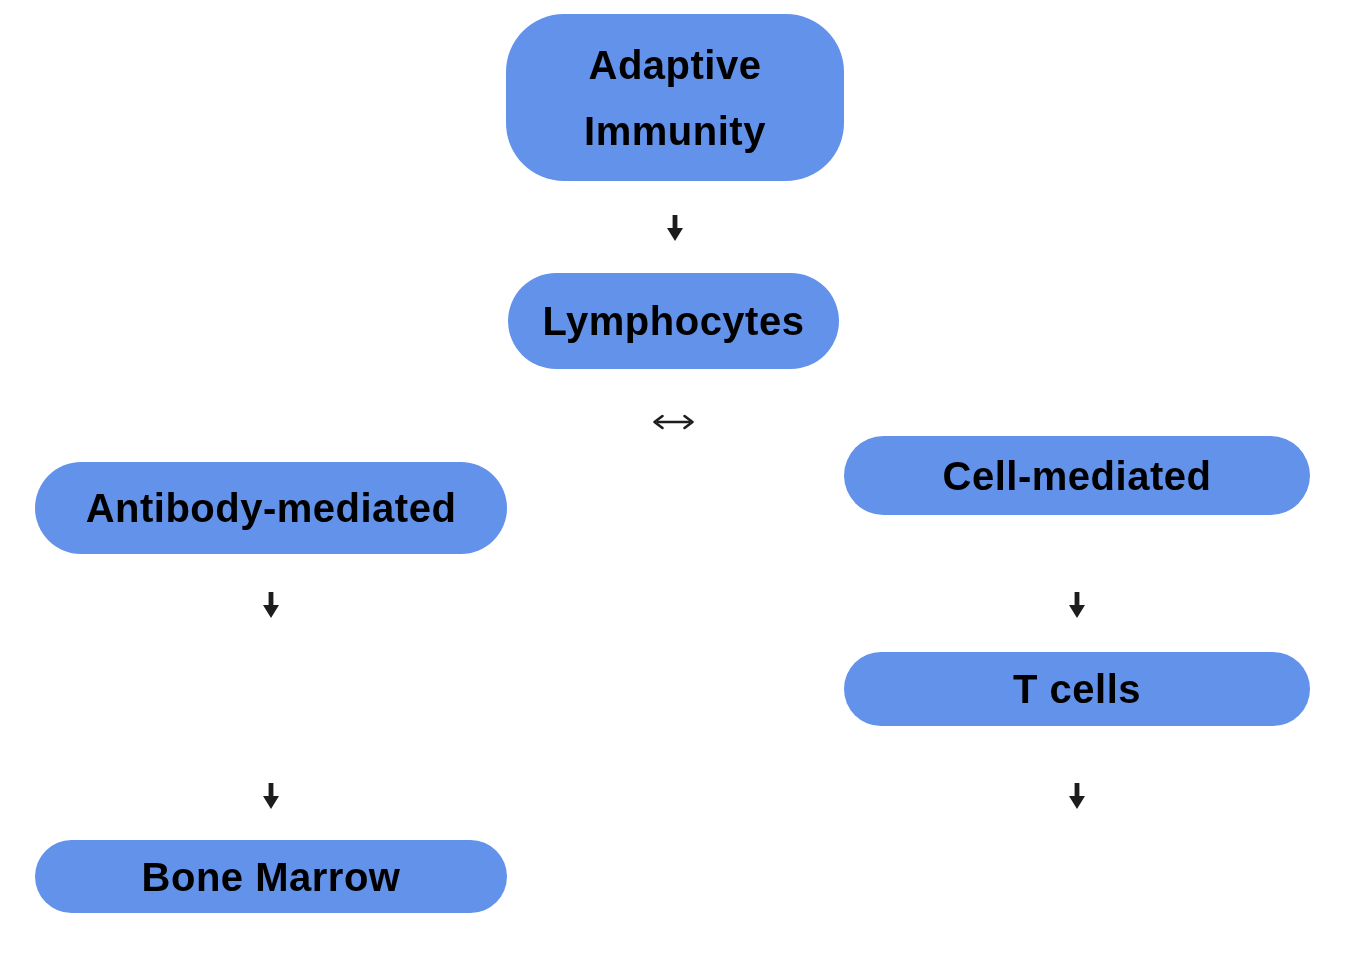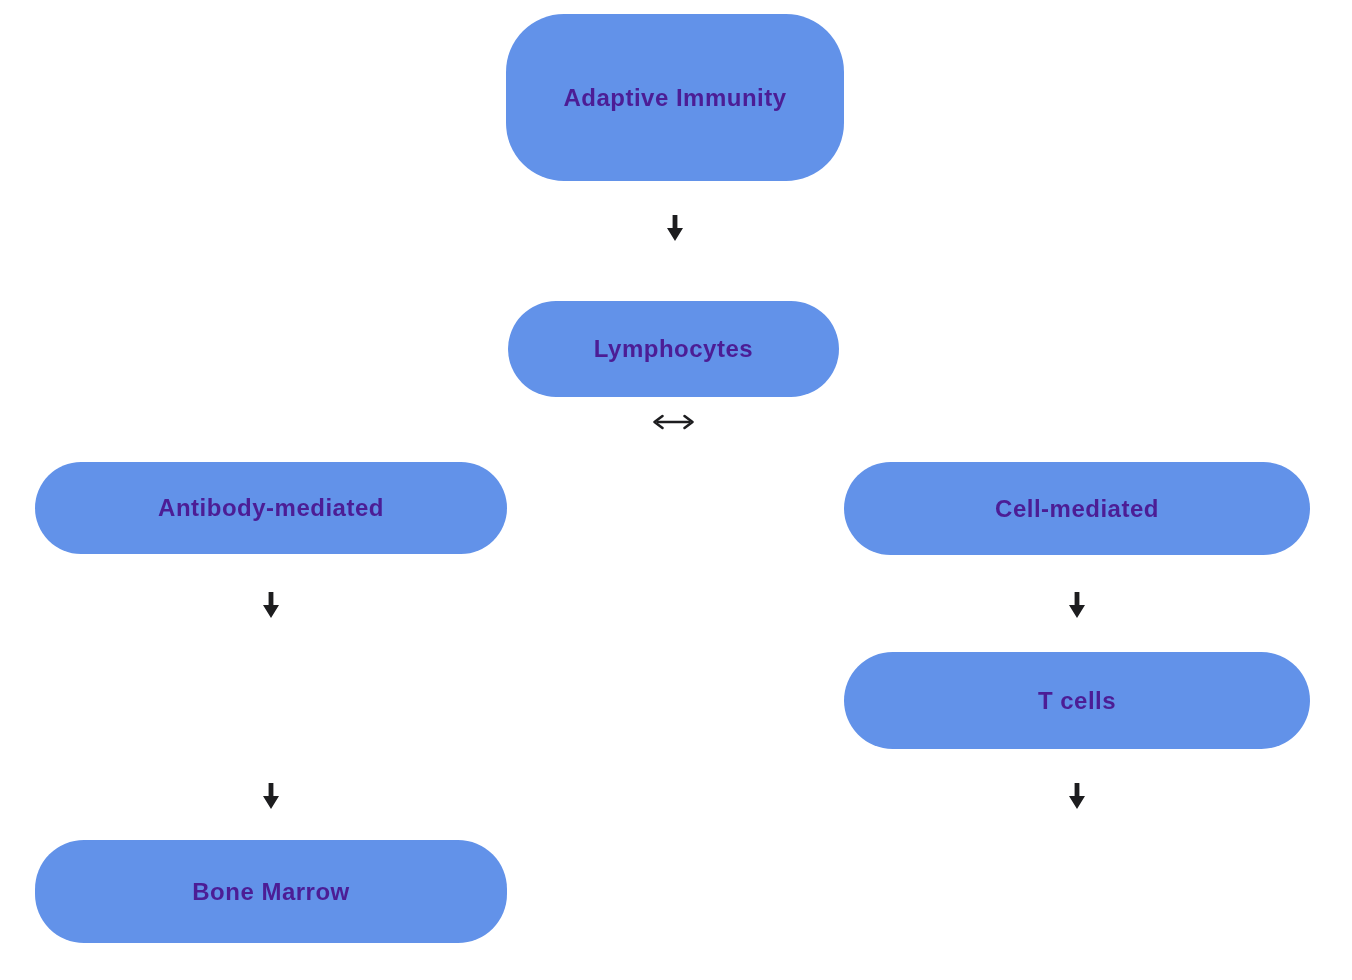--- a/index.html
+++ b/index.html
@@ -11,40 +11,40 @@
     position: relative;
     width: 1352px;
     height: 980px;
     background: #ffffff;
     font-family: "Liberation Sans", sans-serif;
     overflow: hidden;
   }
   .node {
     position: absolute;
     background: #6292e9;
-    color: #4c1d95;
+    color: #000000;
     display: flex;
     align-items: center;
     justify-content: center;
     text-align: center;
     font-weight: 700;
-    font-size: 24px;
+    font-size: 40px;
     letter-spacing: 0.5px;
     line-height: 1.65;
     border-radius: 49px;
     box-sizing: border-box;
     padding: 0 20px;
   }
   .node--adaptive    { left: 506px; top: 14px;  width: 338px; height: 167px; border-radius: 58px; padding: 0 36px; }
-  .node--lymphocytes { left: 508px; top: 273px; width: 331px; height: 96px; margin-top: 28px; }
+  .node--lymphocytes { left: 508px; top: 273px; width: 331px; height: 96px; }
   .node--antibody    { left: 35px;  top: 462px; width: 472px; height: 92px; }
-  .node--cell        { left: 844px; top: 462px; width: 466px; height: 93px; }
+  .node--cell        { left: 844px; top: 436px; width: 466px; height: 79px; }
   .node--bcells      { left: 35px;  top: 652px; width: 472px; height: 97px; }
-  .node--tcells      { left: 844px; top: 652px; width: 466px; height: 97px; }
-  .node--bone        { left: 35px;  top: 840px; width: 472px; height: 103px; }
+  .node--tcells      { left: 844px; top: 652px; width: 466px; height: 74px; }
+  .node--bone        { left: 35px;  top: 840px; width: 472px; height: 73px; }
   .node--thymus      { left: 844px; top: 840px; width: 466px; height: 97px; }
 
   .arrow {
     position: absolute;
     display: block;
   }
   .arrow--top    { left: 667px;  top: 215px; }
   .arrow--left1  { left: 263px;  top: 592px; }
   .arrow--right1 { left: 1069px; top: 592px; }
   .arrow--left2  { left: 263px;  top: 783px; }

